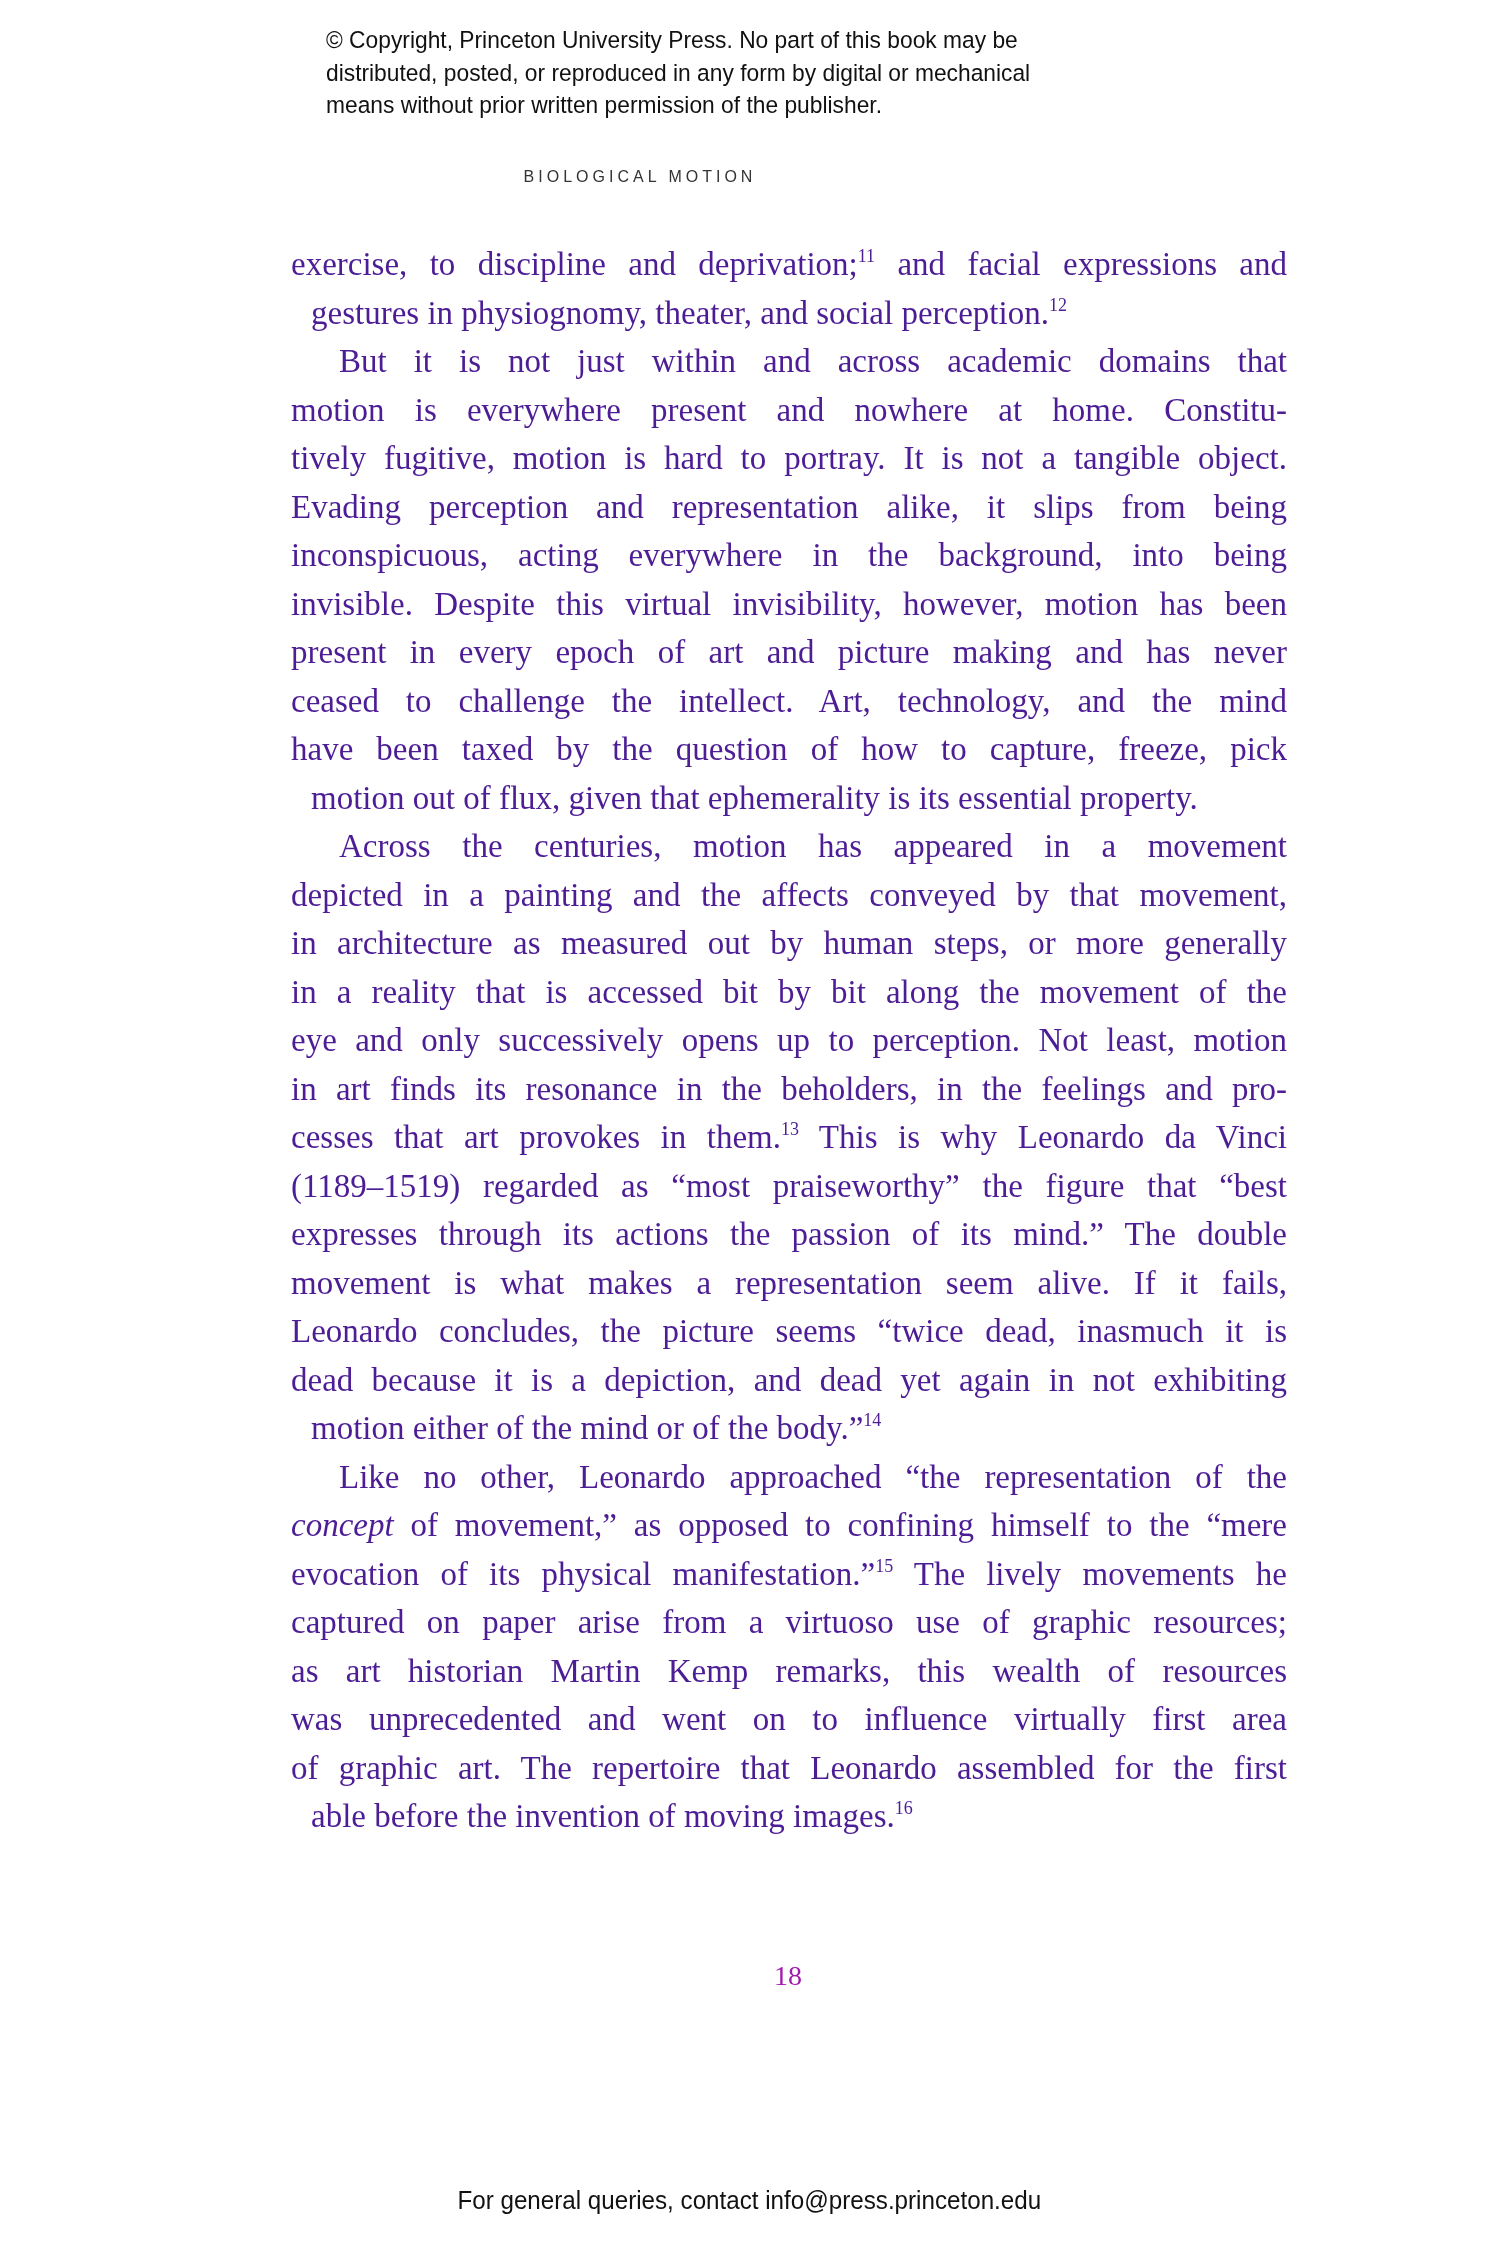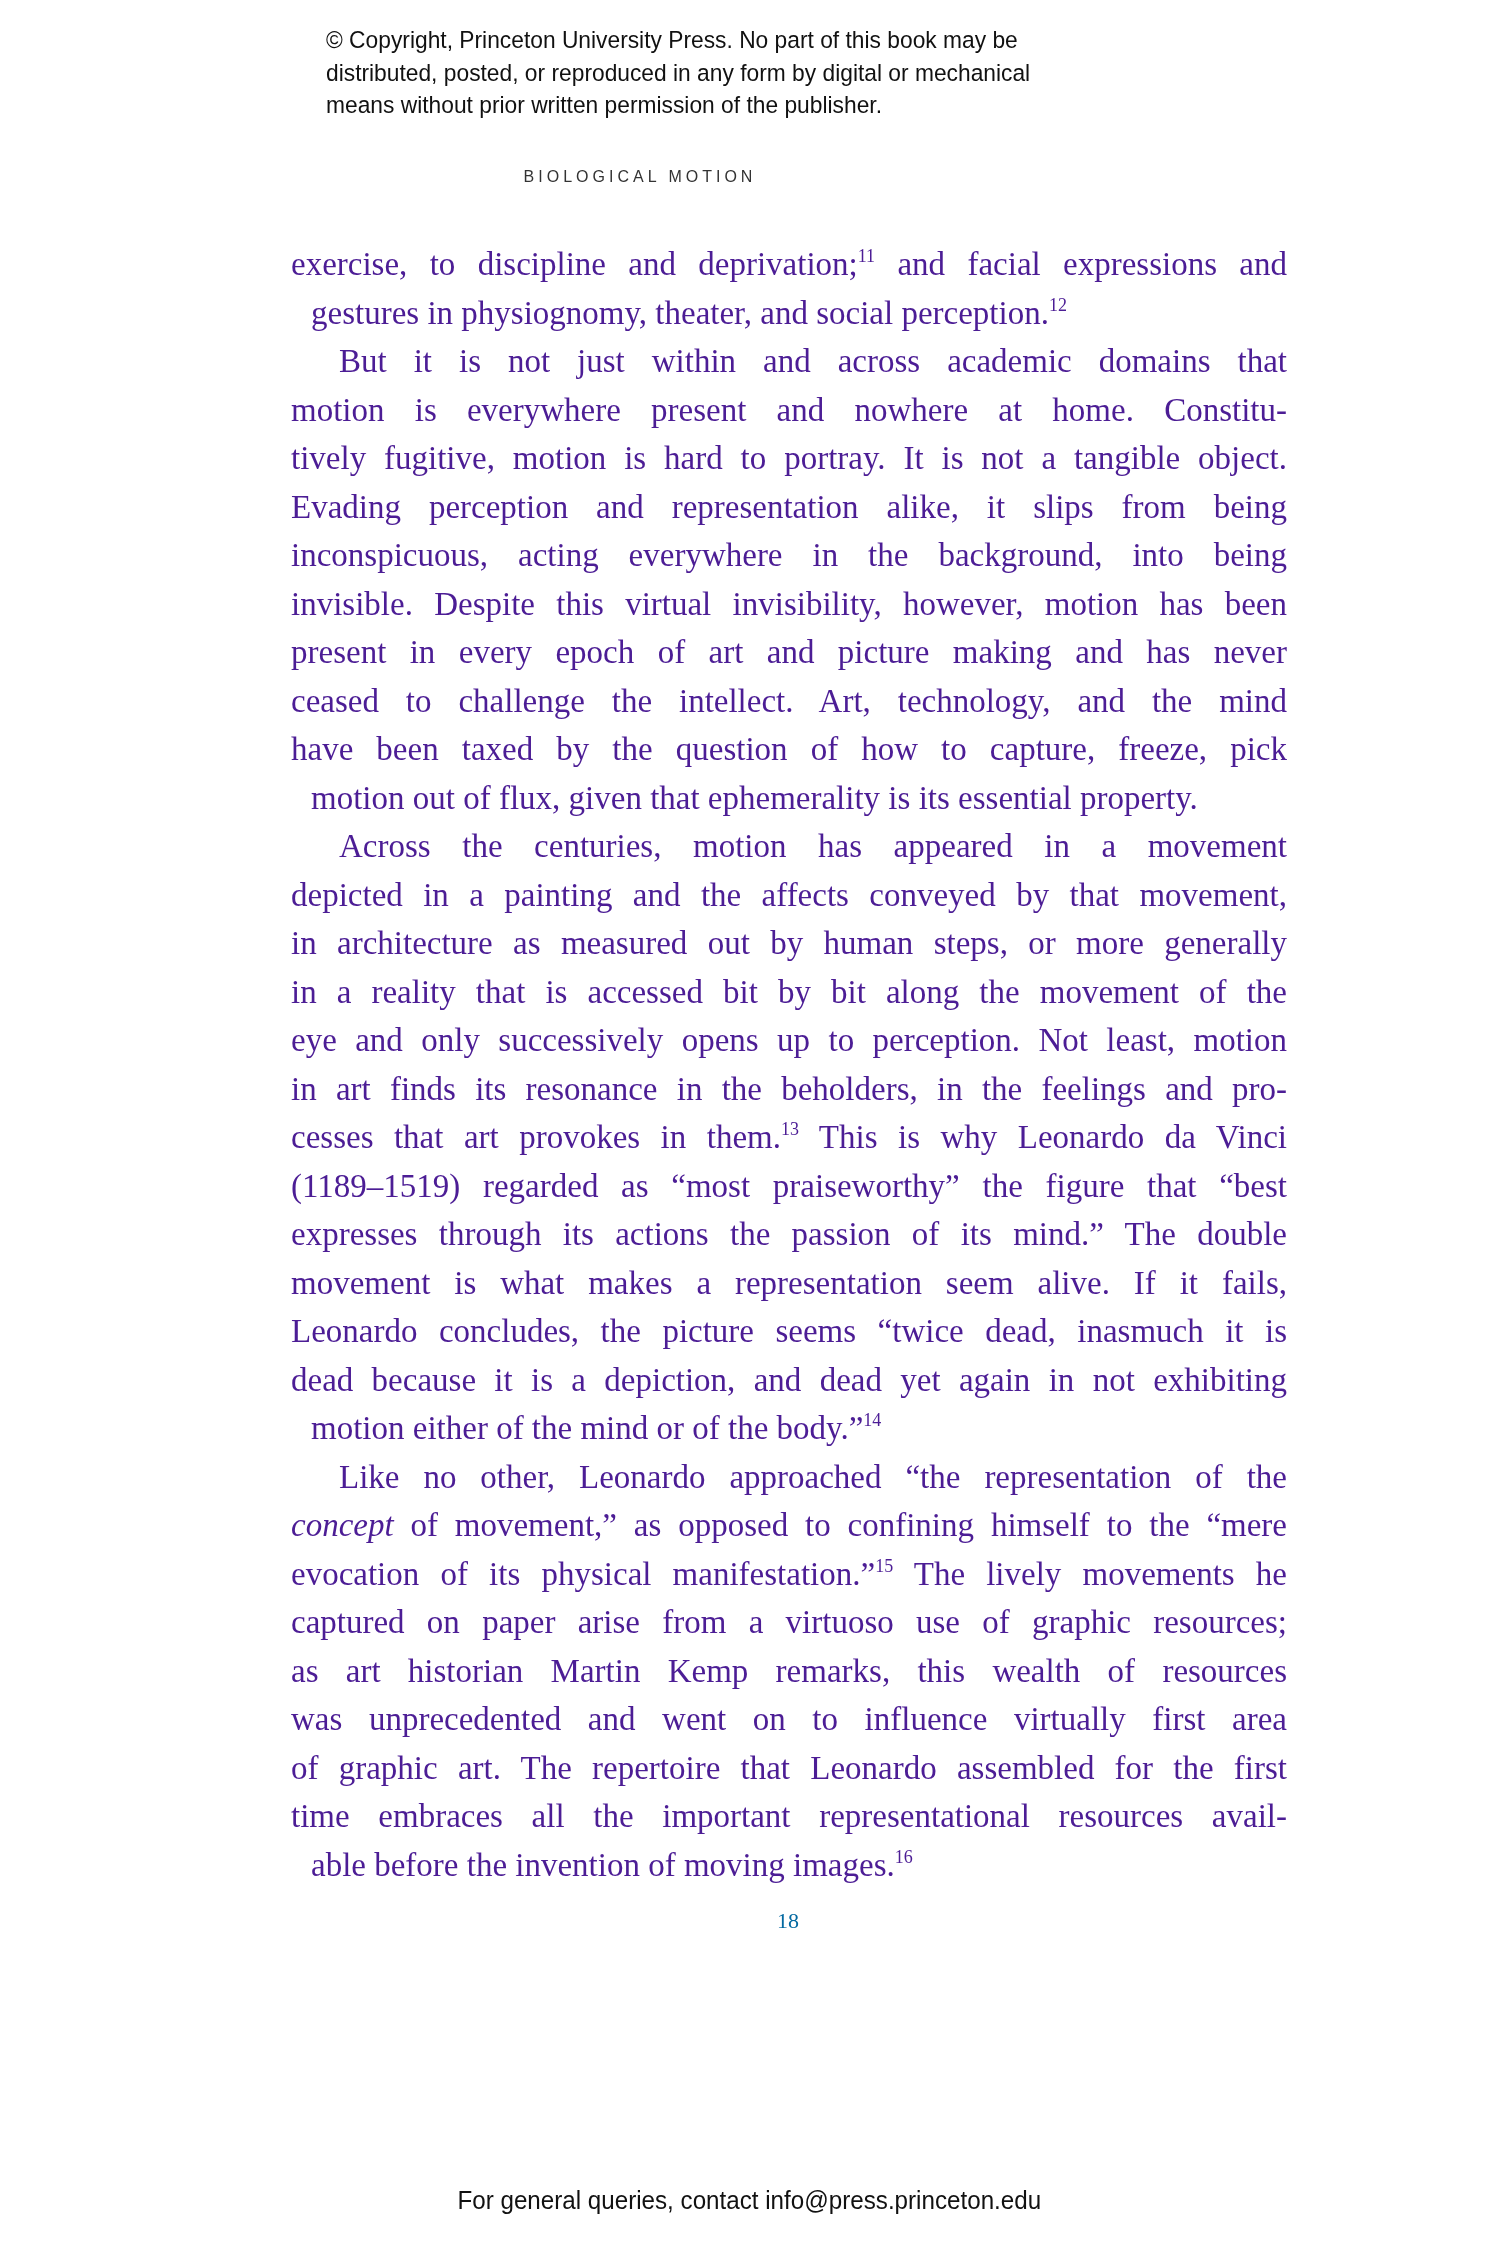--- a/index.html
+++ b/index.html
@@ -23,22 +23,22 @@
     }
     .line {
       display: block; height: 48.5px; white-space: nowrap;
       text-align: justify; text-align-last: justify;
     }
     .line.last { text-align-last: left; margin-left: 20px; }
     .line.indent { padding-left: 48px; }
     .line em { font-style: italic; }
     sup { font-size: 18px; line-height: 0; vertical-align: 13px; }
     .page-number {
-      position: absolute; left: 0; width: 1500px; top: 1908px; text-align: center;
-      font-family: "Liberation Serif", serif; font-size: 22px; color: #0369a1;
+      position: absolute; left: 0; width: 1500px; top: 1960px; text-align: center;
+      font-family: "Liberation Serif", serif; font-size: 28px; color: #a21caf;
       padding-left: 76px; box-sizing: border-box;
     }
     .footer {
       position: absolute; left: 0; width: 1500px; top: 2185px; text-align: center;
       font-family: "Liberation Sans", sans-serif; font-size: 26px; color: #111;
       padding-left: 0px; box-sizing: border-box;
       transform: scaleX(0.93); transform-origin: 740px top;
     }
   </style>
 </head>
@@ -78,19 +78,18 @@
   <span class="line">Leonardo concludes, the picture seems “twice dead, inasmuch it is</span>
   <span class="line">dead because it is a depiction, and dead yet again in not exhibiting</span>
   <span class="line last"><span>motion either of the mind or of the body.”</span><sup>14</sup></span>
   <span class="line indent">Like no other, Leonardo approached “the representation of the</span>
   <span class="line"><em>concept</em><span> of movement,” as opposed to confining himself to the “mere</span></span>
   <span class="line"><span>evocation of its physical manifestation.”</span><sup>15</sup><span> The lively movements he</span></span>
   <span class="line">captured on paper arise from a virtuoso use of graphic resources;</span>
   <span class="line">as art historian Martin Kemp remarks, this wealth of resources</span>
   <span class="line">was unprecedented and went on to influence virtually first area</span>
   <span class="line">of graphic art. The repertoire that Leonardo assembled for the first</span>
-  <span class="line">time embraces all the important representational resources avail-</span>
   <span class="line last"><span>able before the invention of moving images.</span><sup>16</sup></span>
 </div>
 
 <div class="page-number">18</div>
 
 <div class="footer">For general queries, contact info@press.princeton.edu</div>
 
 </body></html>

